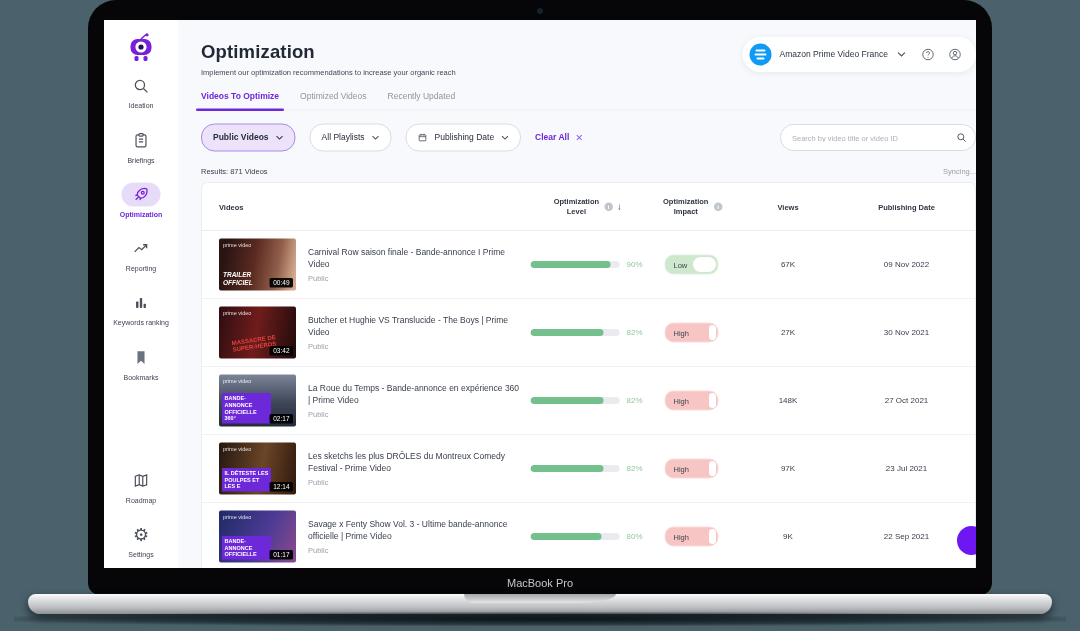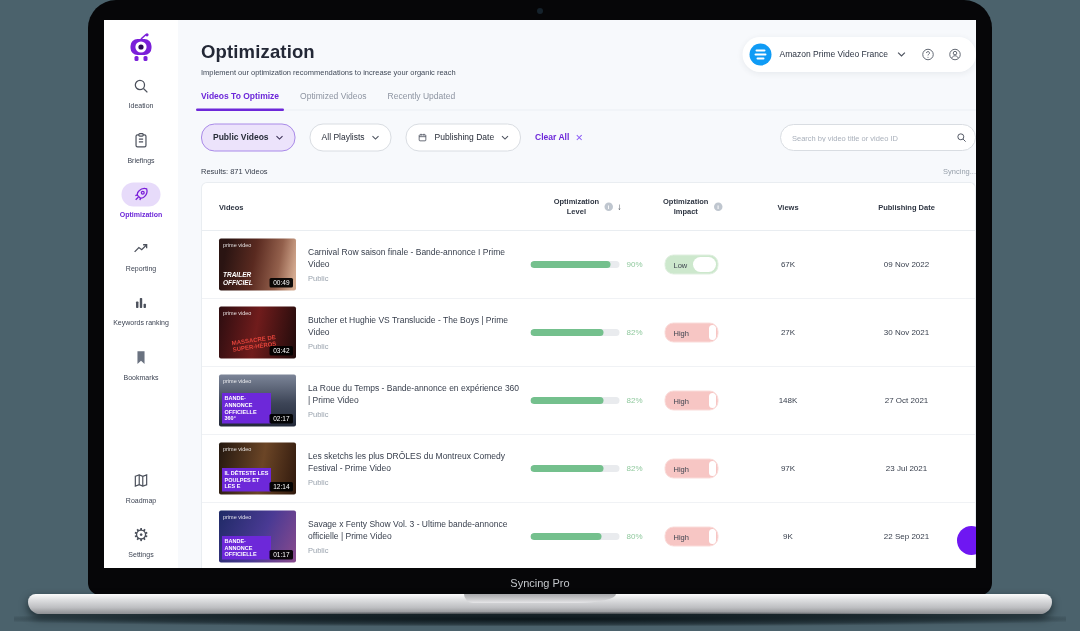--- a/index.html
+++ b/index.html
@@ -468,17 +468,17 @@
     <div class="c-date">22 Sep 2021</div>
   </div>
             </div>
         </div>
 
         <div class="chat"></div>
       </div>
     </div>
   </div>
 
-  <div class="bezel-label">Syncing Pro</div>
+  <div class="bezel-label">MacBook Pro</div>
 </div>
 
 <div class="base"></div>
 <div class="base-shadow"></div>
 
 </body></html>

